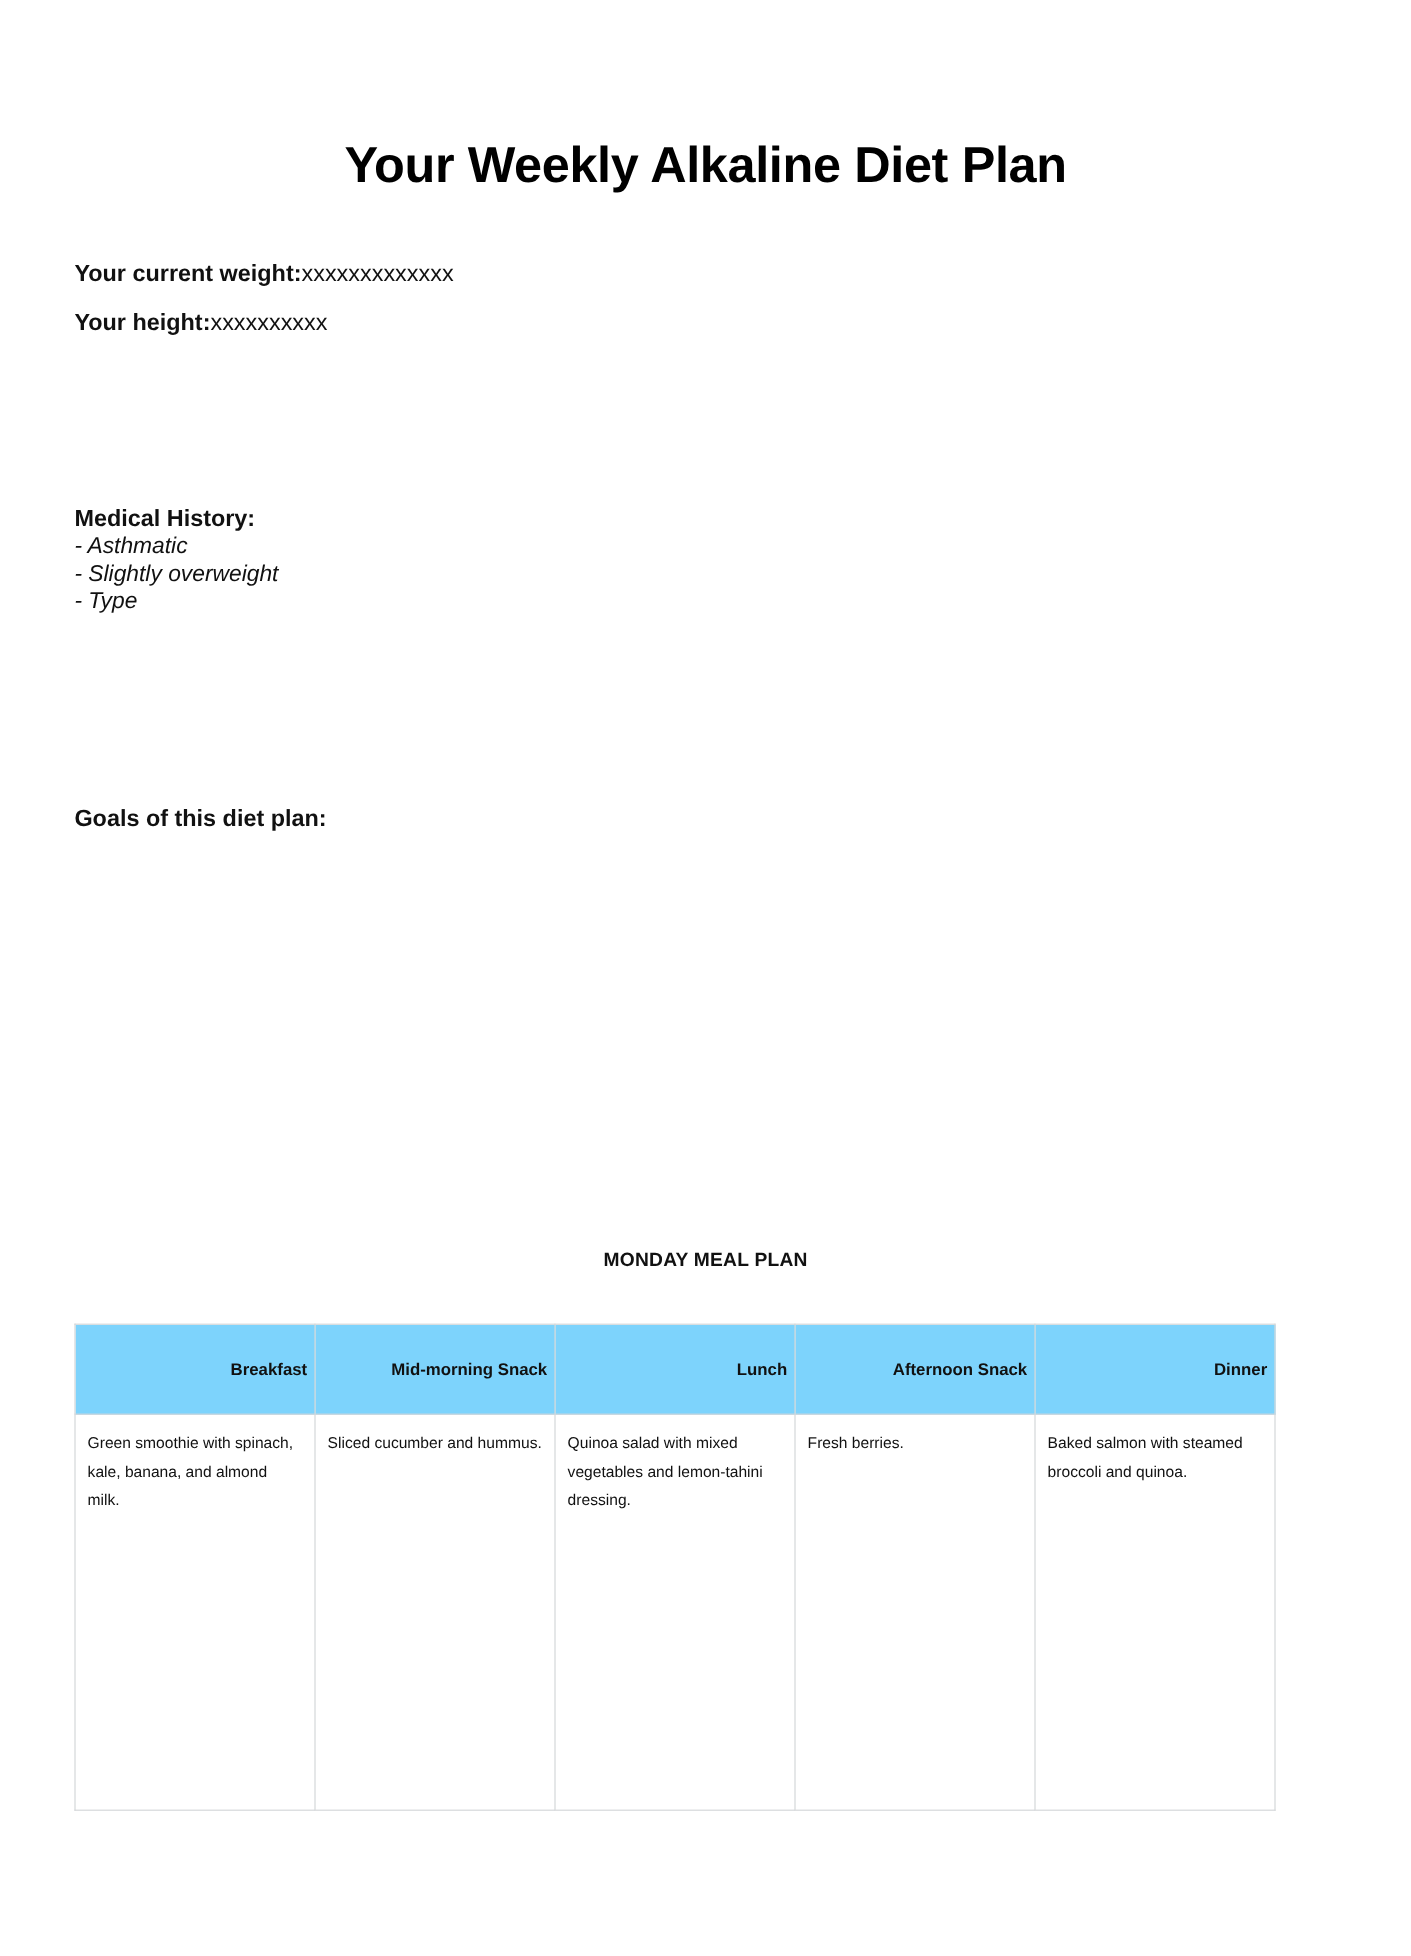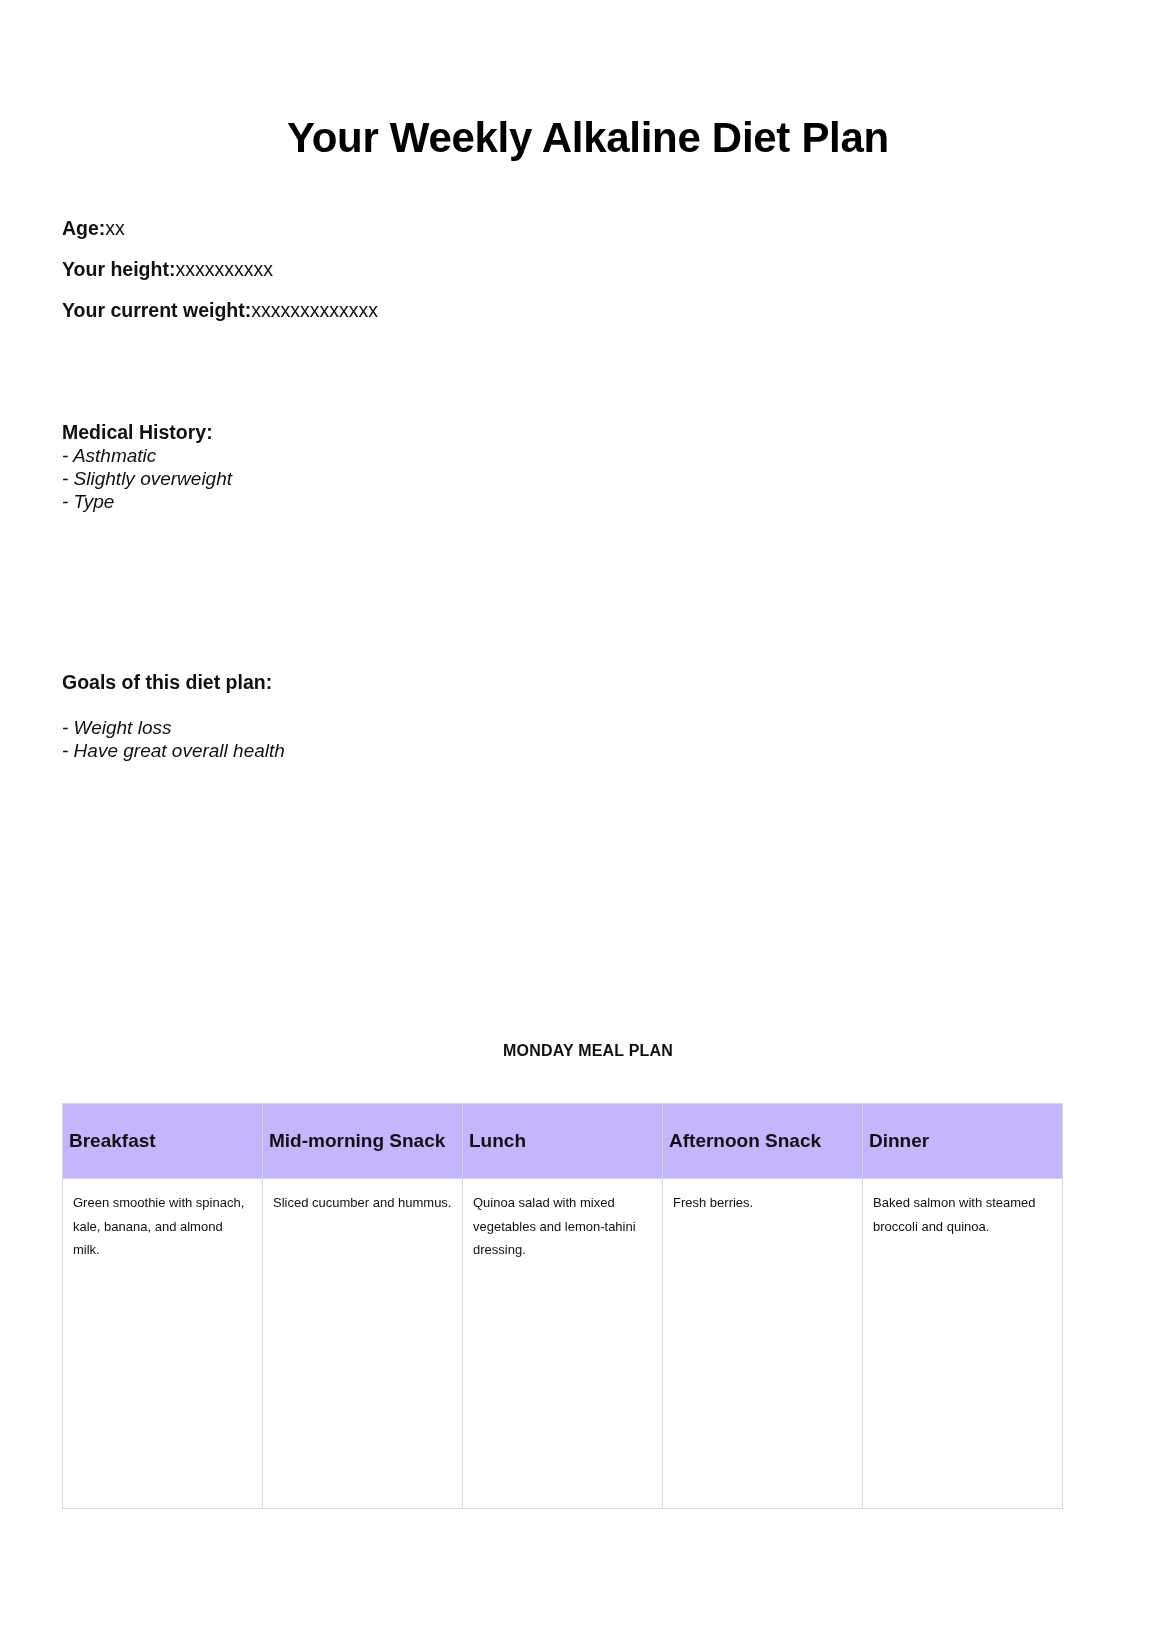--- a/index.html
+++ b/index.html
@@ -120,23 +120,23 @@
     table-layout: fixed;
   }
   table.meal-table th,
   table.meal-table td {
     border: 1px solid #d5d7da;
     vertical-align: top;
     padding: 12px 10px 10px 10px;
     box-sizing: border-box;
   }
   table.meal-table thead th {
-    background: #c4b5fd;
-    text-align: left;
-    font-size: 19px;
+    background: #7dd3fc;
+    text-align: right;
+    font-size: 14px;
     font-weight: bold;
     line-height: 28px;
     color: #111111;
     height: 75px;
     vertical-align: middle;
     padding: 6px 6px;
   }
   table.meal-table tbody td {
     font-size: 13px;
     line-height: 23.5px;
@@ -151,45 +151,38 @@
 </style>
 </head>
 <body>
 
 <div class="page">
 
   <h1 class="doc-title">Your Weekly Alkaline Diet Plan</h1>
 
   <div class="info-block">
     <div class="info-line">
-      <span class="info-label">Age:</span><span class="info-value">xx</span>
+      <span class="info-label">Your current weight:</span><span class="info-value">xxxxxxxxxxxxx</span>
     </div>
     <div class="info-line">
       <span class="info-label">Your height:</span><span class="info-value">xxxxxxxxxx</span>
-    </div>
-    <div class="info-line">
-      <span class="info-label">Your current weight:</span><span class="info-value">xxxxxxxxxxxxx</span>
     </div>
   </div>
 
   <div class="medical-block">
     <div class="block-heading">Medical History:</div>
     <ul class="bullet-list">
       <li>- Asthmatic</li>
       <li>- Slightly overweight</li>
       <li>- Type</li>
     </ul>
   </div>
 
   <div class="goals-block">
     <div class="block-heading">Goals of this diet plan:</div>
-    <ul class="bullet-list">
-      <li>- Weight loss</li>
-      <li>- Have great overall health</li>
-    </ul>
   </div>
 
   <div class="meal-heading">MONDAY MEAL PLAN</div>
 
   <div class="meal-table-wrap">
     <table class="meal-table">
       <thead>
         <tr>
           <th>Breakfast</th>
           <th>Mid-morning Snack</th>

